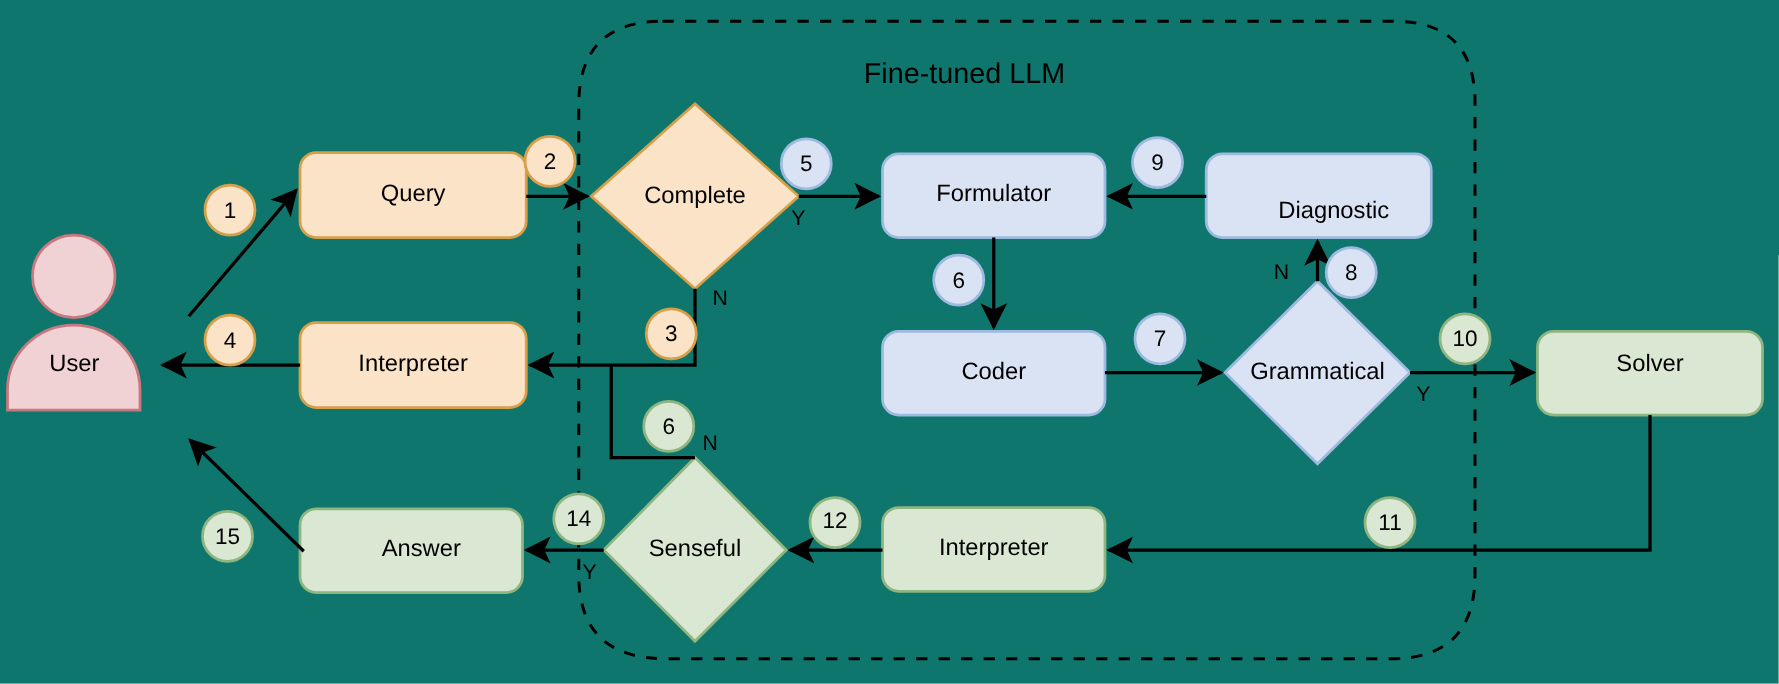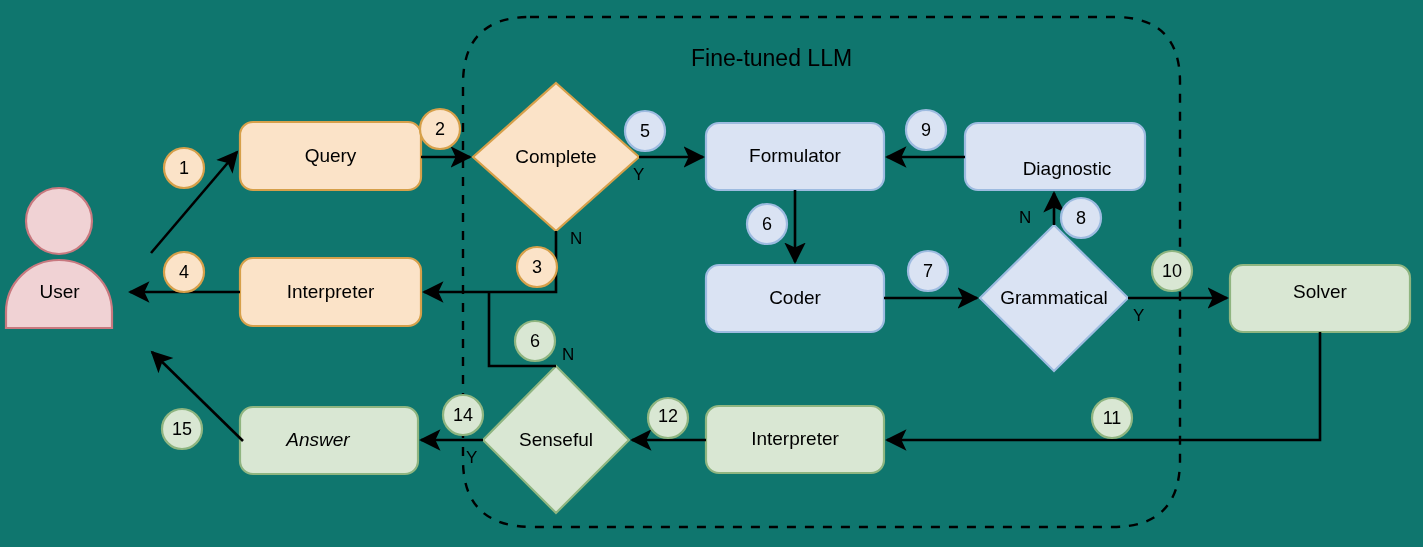--- a/index.html
+++ b/index.html
@@ -107,21 +107,21 @@
   <div class="lbl" style="left:240px;top:122px; width:181px;height:68px;">Query</div>
   <div class="lbl" style="left:240px;top:258px; width:181px;height:68px;">Interpreter</div>
   <div class="lbl" style="left:473px;top:140px; width:166px;height:34px;">Complete</div>
   <div class="lbl" style="left:706px;top:123px; width:178px;height:67px;">Formulator</div>
   <div class="lbl" style="left:965px;top:136px; width:180px;height:67px;padding-left:12px;">Diagnostic</div>
   <div class="lbl" style="left:706px;top:265px; width:178px;height:67px;">Coder</div>
   <div class="lbl" style="left:972px;top:281px; width:164px;height:34px;">Grammatical</div>
   <div class="lbl" style="left:1230px;top:265px;width:180px;height:55px;">Solver</div>
   <div class="lbl" style="left:706px;top:406px; width:178px;height:67px;">Interpreter</div>
   <div class="lbl" style="left:483px;top:423px; width:146px;height:34px;">Senseful</div>
-  <div class="lbl" style="left:229px;top:407px; width:178px;height:67px;font-style:italic;">Answer</div>
+  <div class="lbl" style="left:248px;top:407px; width:178px;height:67px;">Answer</div>
 
   <div class="yn" style="left:633px;top:165px;">Y</div>
   <div class="yn" style="left:570px;top:229px;">N</div>
   <div class="yn" style="left:1133px;top:306px;">Y</div>
   <div class="yn" style="left:1019px;top:208px;">N</div>
   <div class="yn" style="left:466px;top:448px;">Y</div>
   <div class="yn" style="left:562px;top:345px;">N</div>
 
   <div class="badge-txt" style="left:164px; top:148px; width:40px;height:40px;">1</div>
   <div class="badge-txt" style="left:420px; top:109px; width:40px;height:40px;">2</div>

